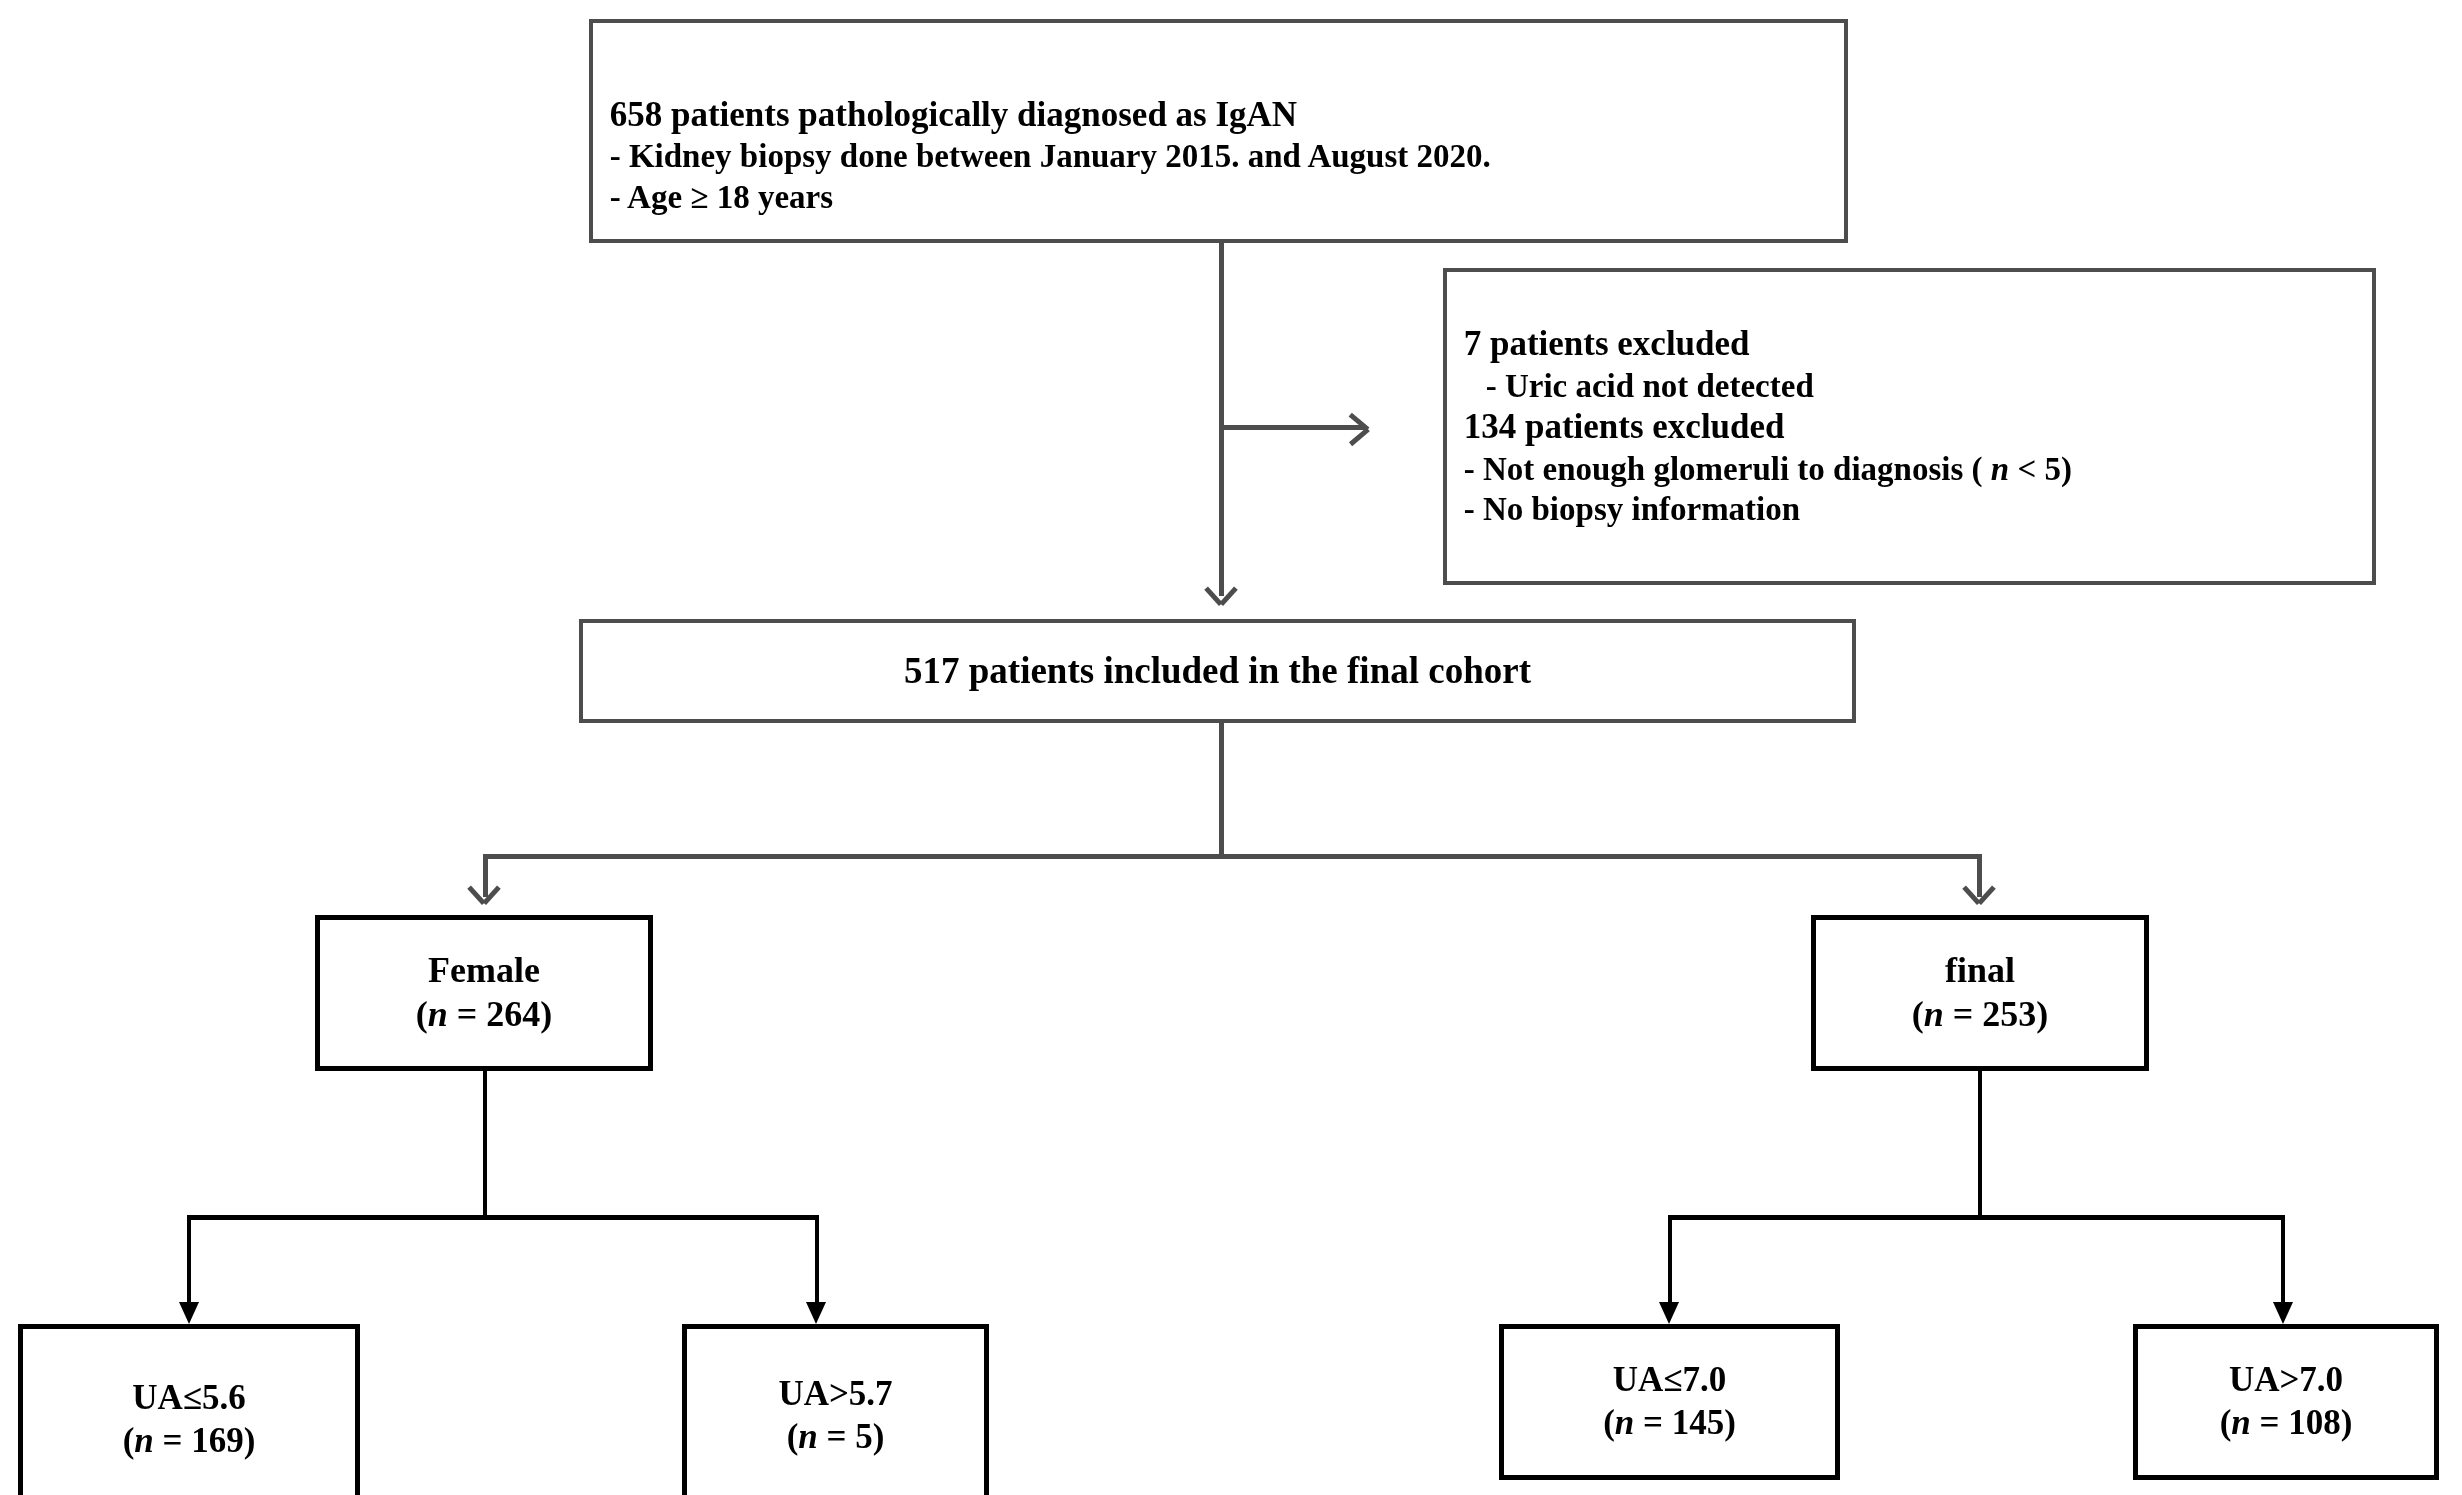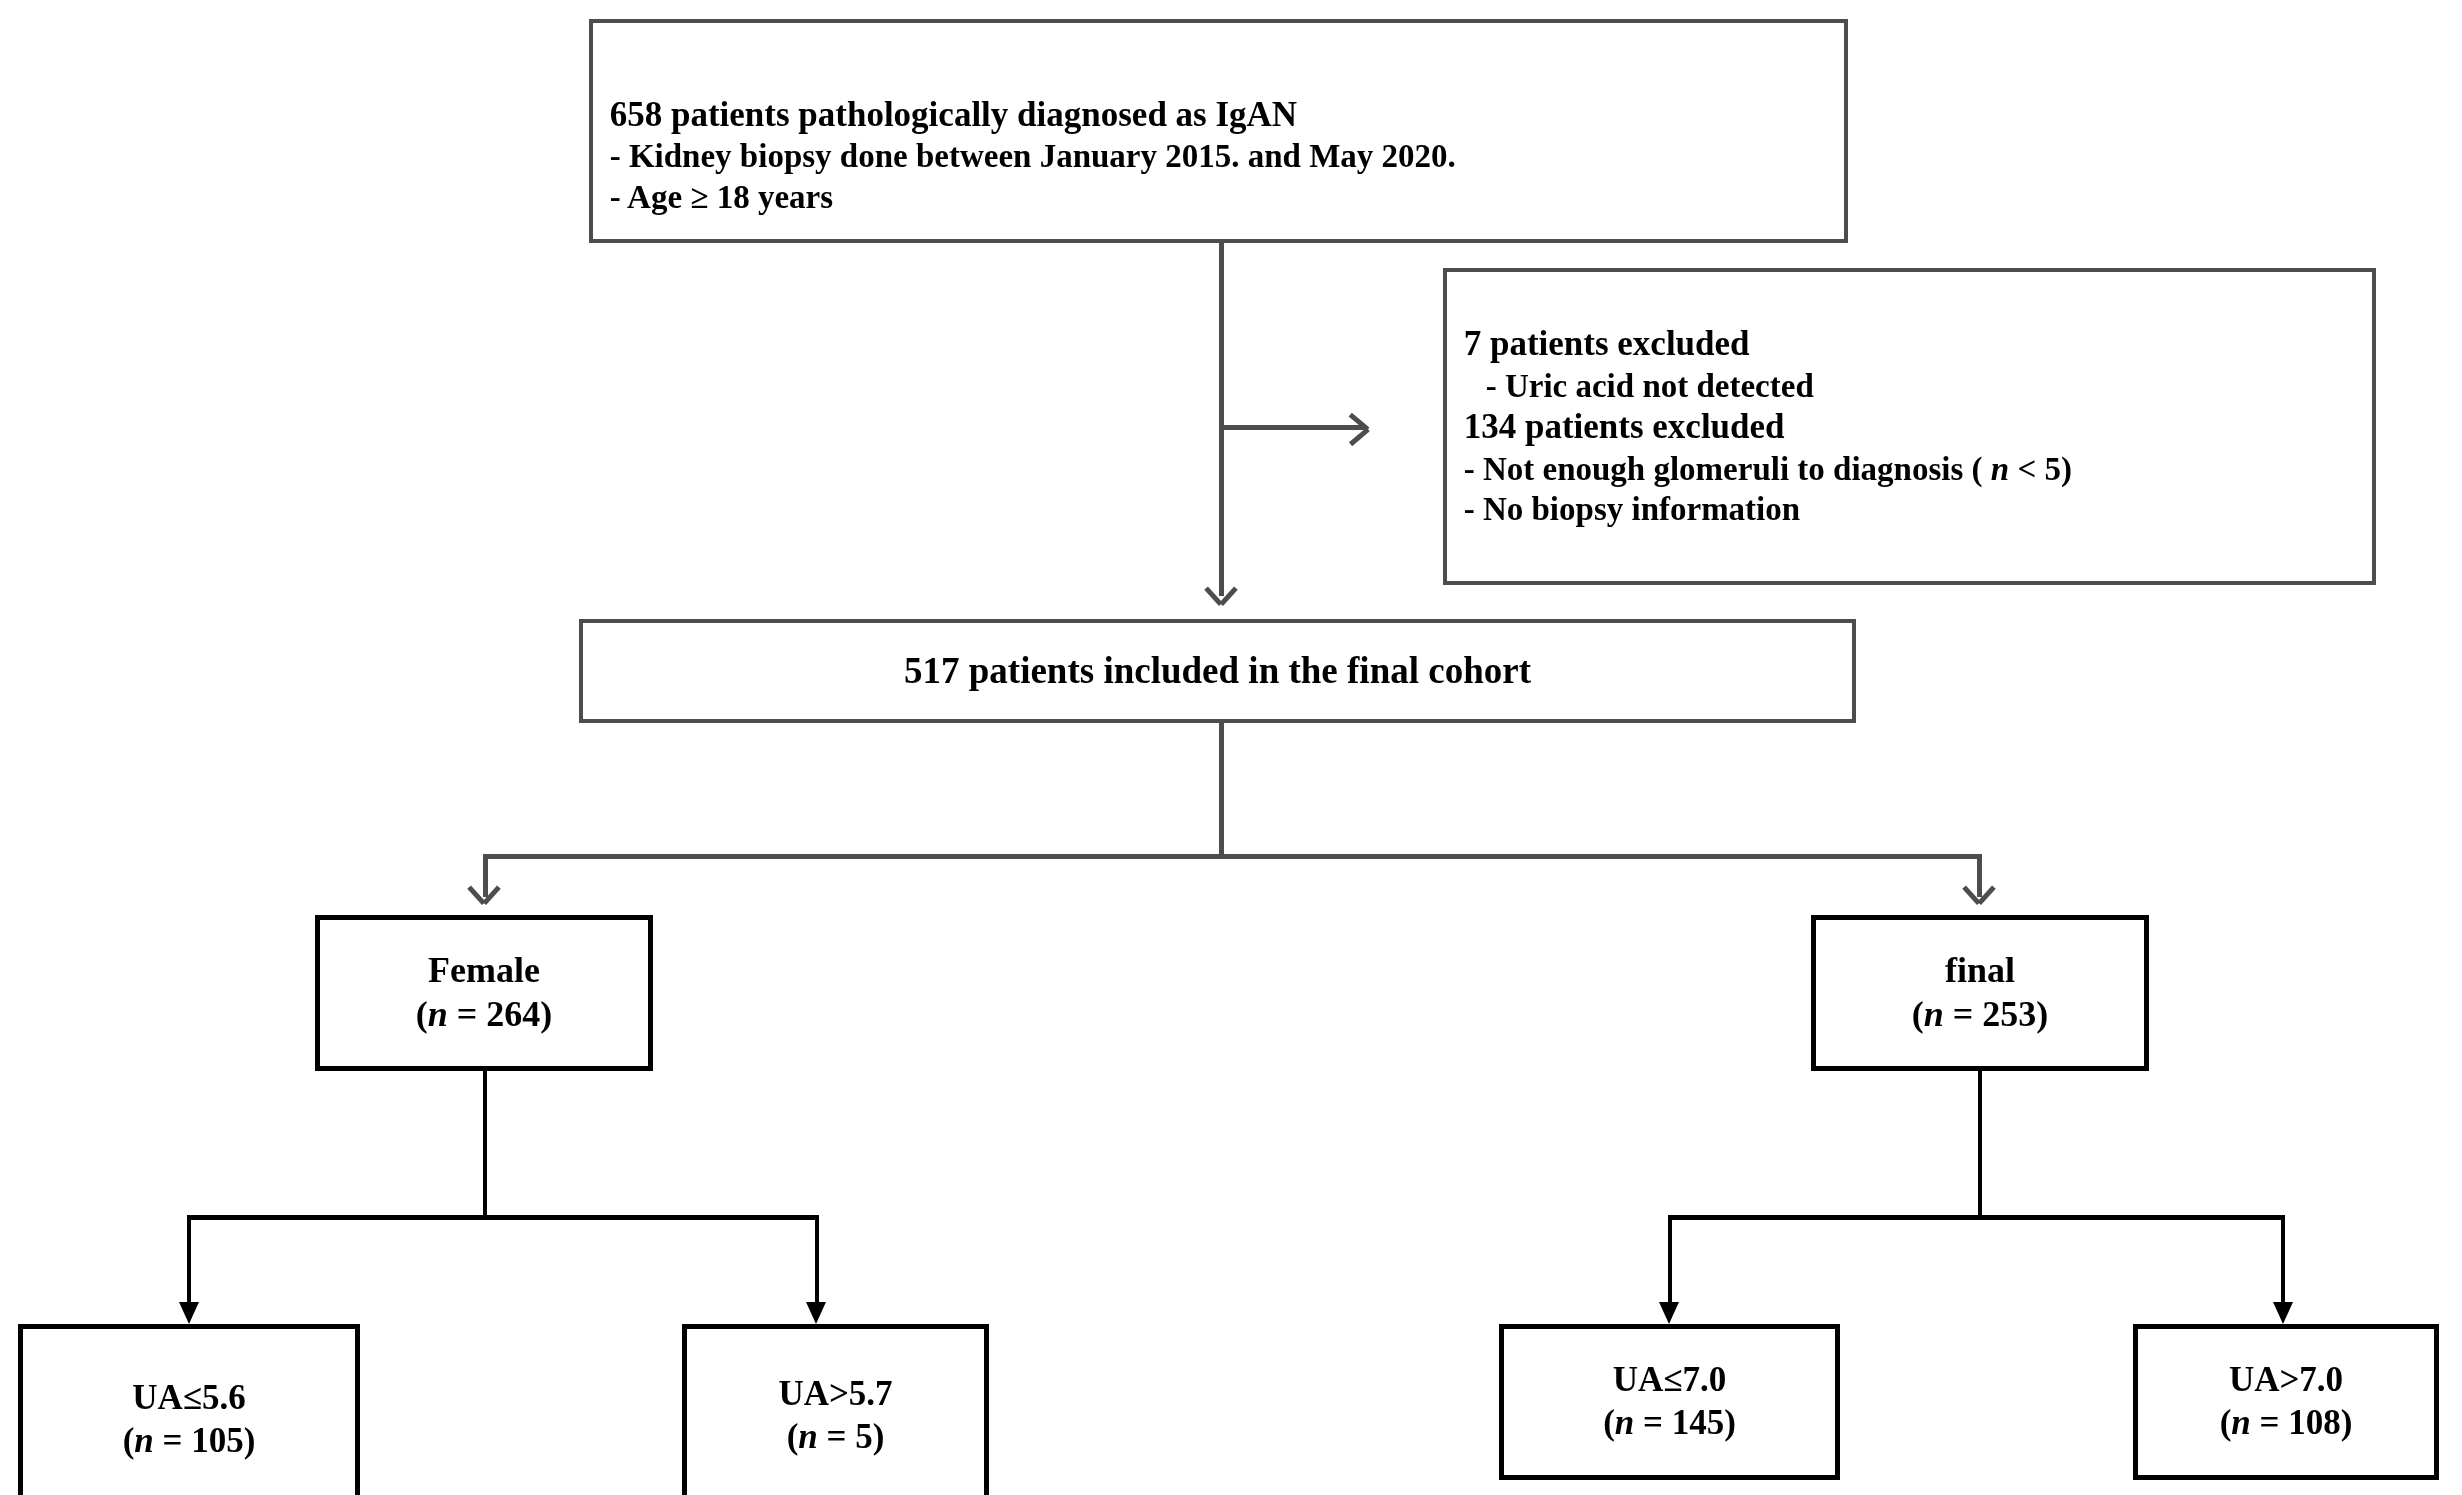--- a/index.html
+++ b/index.html
@@ -129,21 +129,21 @@
     border-top: 22px solid #000000;
   }
 </style>
 </head>
 <body>
 
 <div id="canvas">
 
   <div class="node gray lefted" style="left:589px; top:19.3px; width:1259px; height:224px;">
     <div class="line fs-top">658 patients pathologically diagnosed as IgAN</div>
-    <div class="line fs-sub">- Kidney biopsy done between January 2015. and May 2020.</div>
+    <div class="line fs-sub">- Kidney biopsy done between January 2015. and August 2020.</div>
     <div class="line fs-sub">- Age ≥ 18 years</div>
   </div>
 
   <div class="node gray lefted" style="left:1443px; top:268px; width:933px; height:317px;">
     <div class="line fs-excl">7 patients excluded</div>
     <div class="line fs-excl-sub indent1">- Uric acid not detected</div>
     <div class="line fs-excl">134 patients excluded</div>
     <div class="line fs-excl-sub"><span>- Not enough glomeruli to diagnosis ( </span><span class="ital">n</span><span> &lt;  5)</span></div>
     <div class="line fs-excl-sub">- No biopsy information</div>
   </div>
@@ -157,21 +157,21 @@
     <div class="line fs-sex"><span>(</span><span class="ital">n</span><span> = 264)</span></div>
   </div>
 
   <div class="node black centered" style="left:1811px; top:915px; width:338px; height:156px;">
     <div class="line fs-sex">final</div>
     <div class="line fs-sex"><span>(</span><span class="ital">n</span><span> = 253)</span></div>
   </div>
 
   <div class="node black centered" style="left:18px; top:1324px; width:342px; height:192px;align-items:center;">
     <div class="line fs-leaf">UA≤5.6</div>
-    <div class="line fs-leaf"><span>(</span><span class="ital">n</span><span> = 105)</span></div>
+    <div class="line fs-leaf"><span>(</span><span class="ital">n</span><span> = 169)</span></div>
   </div>
 
   <div class="node black centered" style="left:682px; top:1324px; width:307px; height:184px;">
     <div class="line fs-leaf">UA&gt;5.7</div>
     <div class="line fs-leaf"><span>(</span><span class="ital">n</span><span> = 5)</span></div>
   </div>
 
   <div class="node black centered" style="left:1499px; top:1324px; width:341px; height:156px;">
     <div class="line fs-leaf">UA≤7.0</div>
     <div class="line fs-leaf"><span>(</span><span class="ital">n</span><span> = 145)</span></div>

